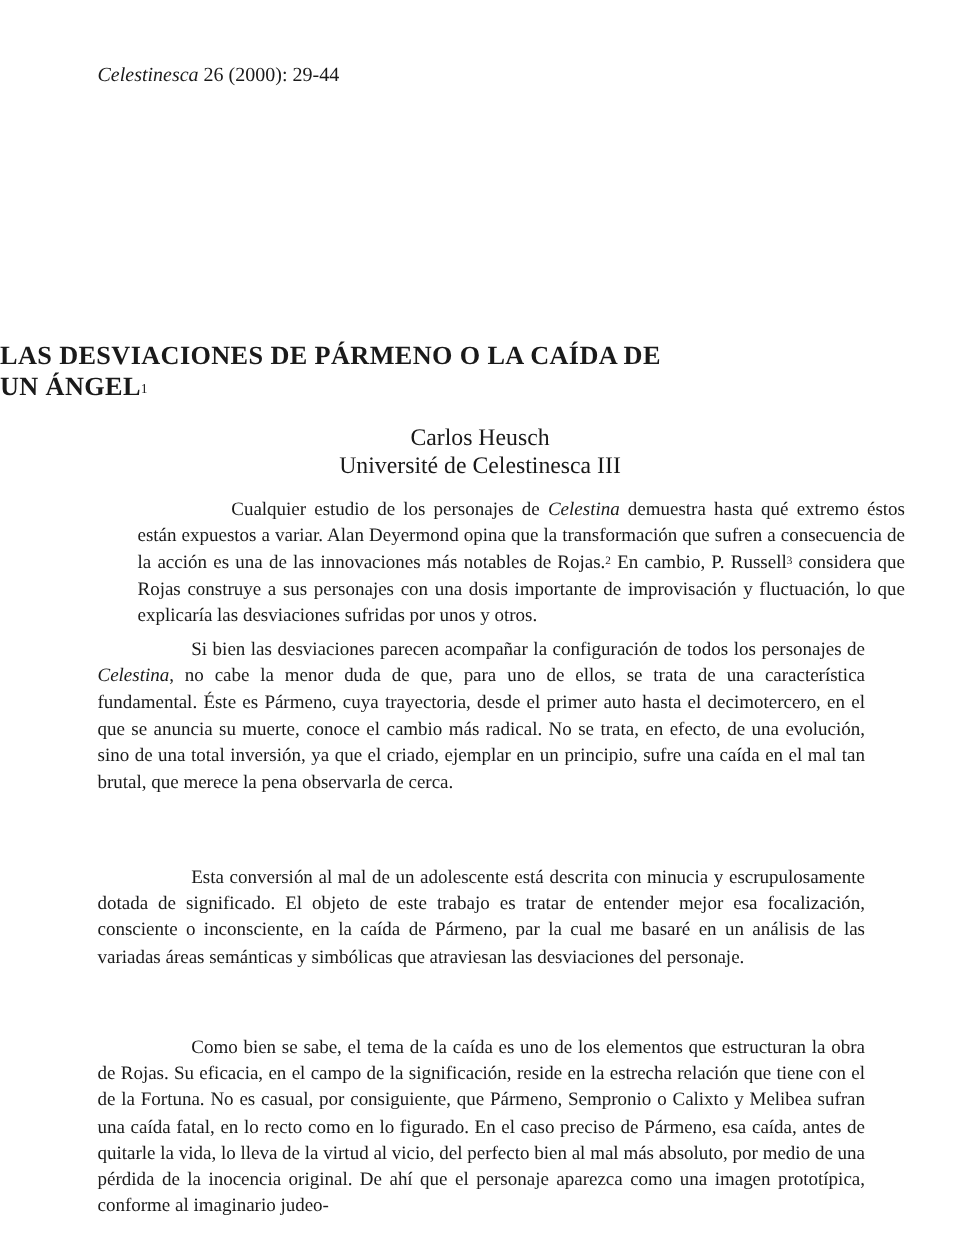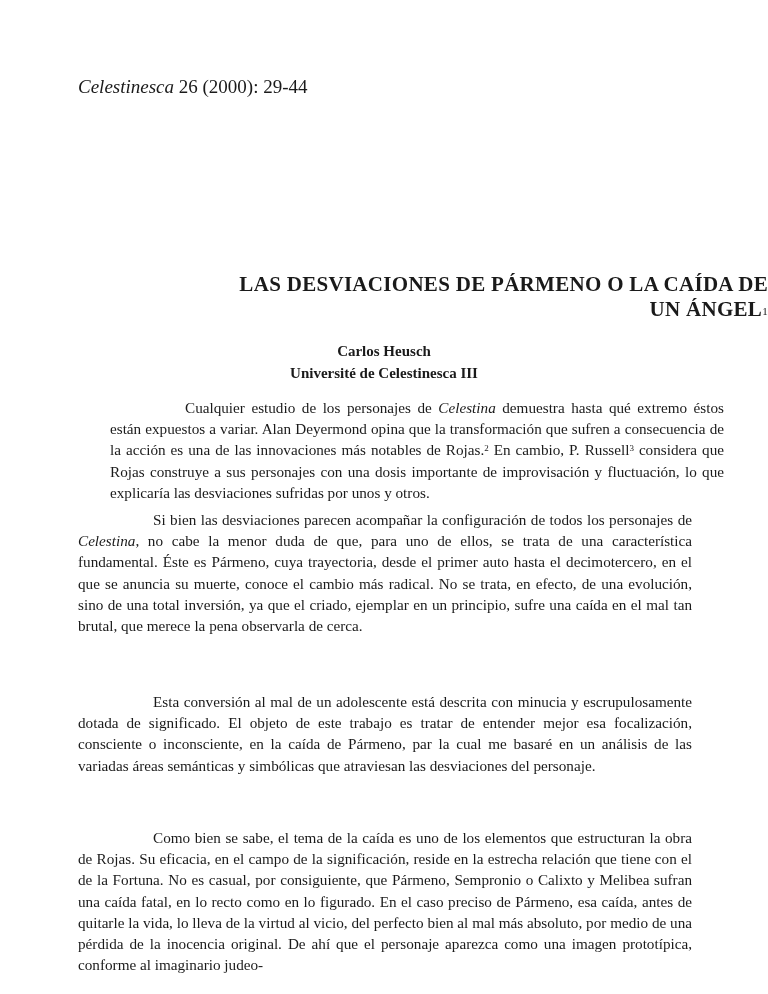--- a/index.html
+++ b/index.html
@@ -1,24 +1,24 @@
 <!DOCTYPE html>
 <html><head>
 <meta charset="utf-8">
 <style>
   html, body { margin:0; padding:0; background:#ffffff; }
   body { width:768px; height:994px; position:relative; overflow:hidden;
          font-family:"Liberation Serif","DejaVu Serif",serif; color:#1a1a1a; }
-  .header { position:absolute; left:78px; top:76px; font-size:19px; }
+  .header { position:absolute; left:78px; top:52px; font-size:16px; }
   .header i { font-style:italic; }
-  .title { position:absolute; left:0; width:768px; top:272px; text-align:right;
+  .title { position:absolute; left:0; width:768px; top:272px; text-align:left;
            font-size:21px; font-weight:bold; line-height:25px; letter-spacing:0.3px; }
   .title sup { font-size:11px; vertical-align:top; position:relative; top:2px; font-weight:normal; }
   .author { position:absolute; left:0; width:768px; top:340px; text-align:center;
-            font-size:15px; font-weight:bold; line-height:22px; }
+            font-size:19px; font-weight:normal; line-height:22px; }
   .body-text { position:absolute; left:78px; width:614px; font-size:15.2px; line-height:21.2px;
                text-align:justify; }
   .body-text p { margin:0; text-indent:75px; text-align:justify; }
   .body-text sup { font-size:9px; vertical-align:top; position:relative; top:-1px; }
   .p1 { top:397px;margin-left:32px; }
   .p2 { top:509px; }
   .p3 { top:691px; }
   .p4 { top:791px;margin-top:36px; }
 </style>
 </head>

